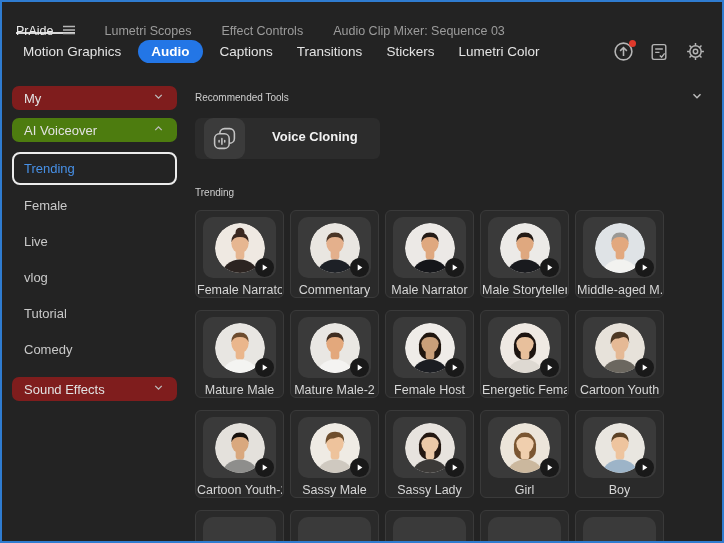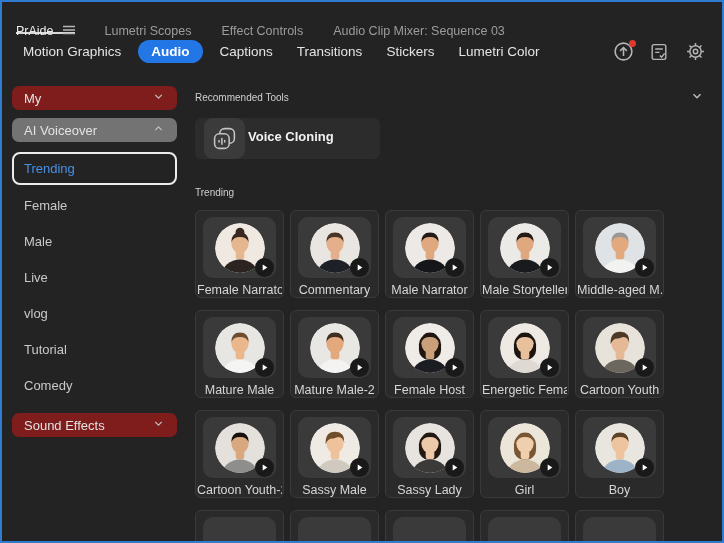--- a/index.html
+++ b/index.html
@@ -32,32 +32,32 @@
   .icon-btn { position: relative; width: 22px; height: 22px; display: flex; align-items: center; justify-content: center; }
   .reddot { position: absolute; top: -1px; right: -2px; width: 7px; height: 7px; border-radius: 50%; background: #e0392b; }
   
   .main { display: flex; flex: 1; overflow: hidden; }
   .sidebar { width: 185px; flex-shrink: 0; padding: 17px 10px 0 10px; }
   .sgroup {
     height: 24px; background: #7f1d1d; border-radius: 7px;
     display: flex; align-items: center; justify-content: space-between;
     padding: 0 12px; font-size: 13px; color: #e2e2e2; margin-bottom: 8px;
   }
-  .sgroup.expanded { background: #737373; }
+  .sgroup.expanded { background: #4d7c0f; }
   .slist { margin-top: 10px; padding-bottom: 10px; }
   .sitem { height: 36px; display: flex; align-items: center; padding: 0 12px; font-size: 13px; color: #c9c9c9; }
   .sitem.selected {
     height: 33px; border: 2px solid #ececec; border-radius: 8px;
     color: #4790e6; padding: 0 10px; margin-bottom: 2px;
   }
   .content { flex: 1; padding: 20px 18px 0 8px; display: flex; flex-direction: column; overflow: hidden; }
   .sechead { display: flex; justify-content: space-between; align-items: center; font-size: 10px; color: #cfcfcf; }
   .toolcard {
     width: 185px; height: 58px; background: #2c2c2c; border-radius: 6px;
-    margin-top: 13px; display: flex; align-items: center; gap: 3px; padding: 0 9px;
+    margin-top: 13px; display: flex; align-items: center; gap: 27px; padding: 0 9px;
   }
   .toolicon { width: 41px; height: 41px; background: #3b3b3b; border-radius: 9px; display: flex; align-items: center; justify-content: center; flex-shrink: 0; }
   .tooltitle { font-size: 13px; color: #f2f2f2; font-weight: 700; margin-bottom: 4px; }
   .tooldesc { font-size: 12.5px; color: #787878; }
   .trendhead { margin-top: 28px; }
   .grid { display: grid; grid-template-columns: repeat(5, 89px); column-gap: 6px; row-gap: 12px; margin-top: 12px; }
   .vcard {
     height: 88px; background: #2a2a2a; border: 1px solid #3a3a3a; border-radius: 6px;
     display: flex; flex-direction: column; align-items: center; padding-top: 6px;
   }
@@ -146,21 +146,20 @@
         </div>
         <div class="sgroup expanded">
           <span>AI Voiceover</span>
           <span><svg width="13" height="13" viewBox="0 0 14 14" fill="none">
               <path d="M3.5 8.8 L7 5.2 L10.5 8.8" stroke="#bdbdbd" stroke-width="1.4" fill="none"></path>
             </svg></span>
         </div>
         <div class="slist">
           <div class="sitem selected">Trending</div>
           <div class="sitem">Female</div>
-          <div class="sitem">Male</div>
           <div class="sitem">Live</div>
           <div class="sitem">vlog</div>
           <div class="sitem">Tutorial</div>
           <div class="sitem">Comedy</div>
         </div>
         <div class="sgroup">
           <span>Sound Effects</span>
           <span><svg width="13" height="13" viewBox="0 0 14 14" fill="none">
               <path d="M3.5 5.2 L7 8.8 L10.5 5.2" stroke="#bdbdbd" stroke-width="1.4" fill="none"></path>
             </svg></span>

